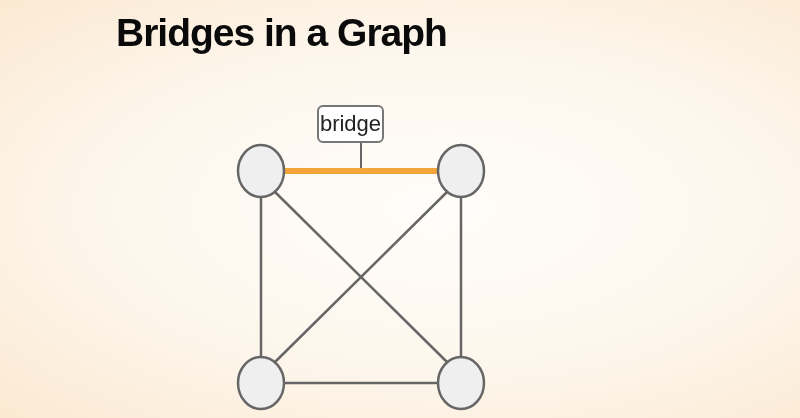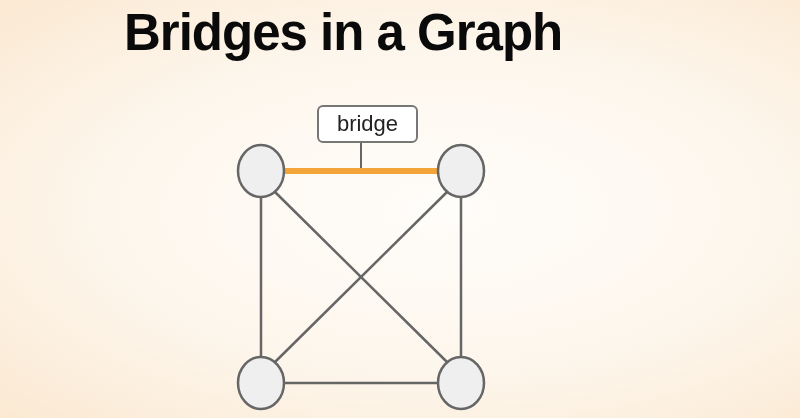--- a/index.html
+++ b/index.html
@@ -2,28 +2,28 @@
 <html><head>
 <meta charset="utf-8">
 <style>
   html, body { margin:0; padding:0; }
   body {
     width:800px; height:418px; overflow:hidden; position:relative;
     background: radial-gradient(ellipse at 55% 50%, #fffdfa 0%, #fdf6ec 55%, #fbe9d2 100%);
     font-family: "Liberation Sans", sans-serif;
   }
   .title {
-    position:absolute; left:124px; top:0px;
+    position:absolute; left:116px; top:0px;
     font-family: "Liberation Sans", sans-serif;
-    font-weight:bold; font-size:51px; color:#0a0a0a; letter-spacing:-1px;
+    font-weight:bold; font-size:39px; color:#0a0a0a; letter-spacing:-1px;
     line-height:66px;
   }
   svg { position:absolute; left:0; top:0; }
   .label-box {
-    position:absolute; left:317px; top:105px; width:101px; height:38px;
+    position:absolute; left:317px; top:105px; width:67px; height:38px;
     box-sizing:border-box; border:2px solid #777; border-radius:6px; background:#fff;
     display:flex; align-items:center; justify-content:center;
     font-family: "Liberation Sans", sans-serif; font-size:22px; color:#222;
   }
 </style>
 </head>
 <body>
 
 <div class="title">Bridges in a Graph</div>
 

